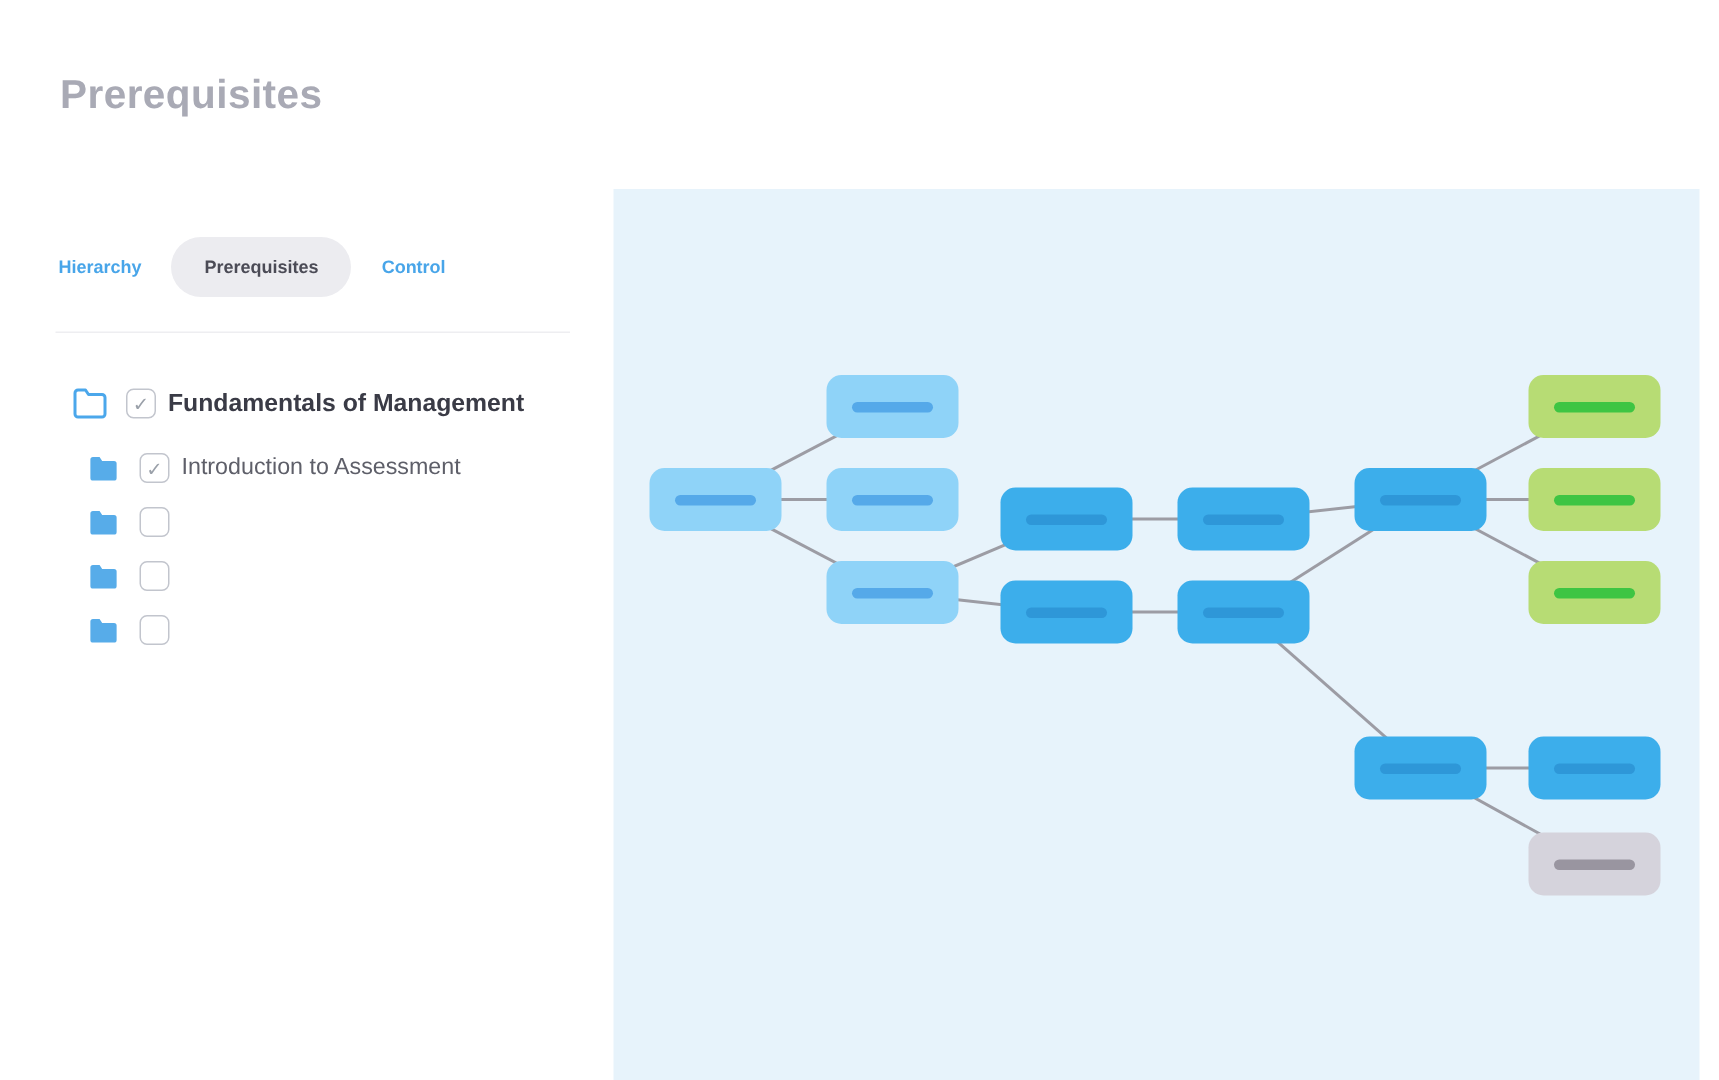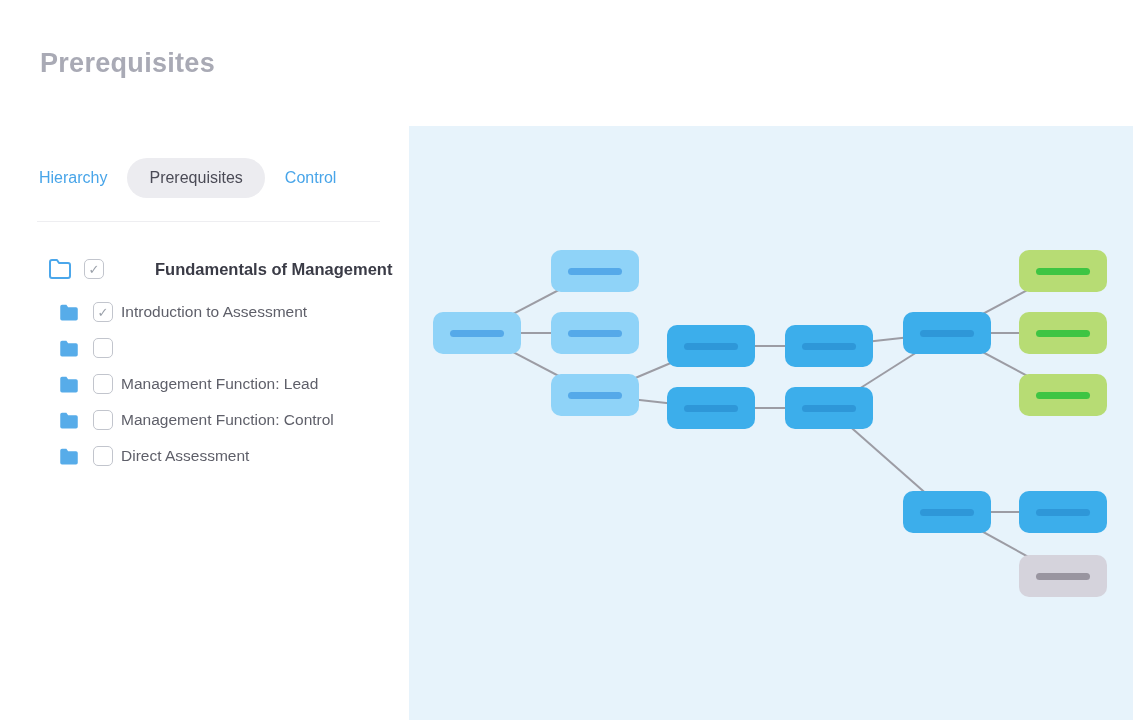--- a/index.html
+++ b/index.html
@@ -19,21 +19,21 @@
   }
 
   .tabs {
     position: absolute; left: 37px; top: 158px;
     height: 40px;
     display: flex; align-items: center; gap: 18px;
   }
   .tab {
     border: none; background: transparent;
     font-family: "Liberation Sans", sans-serif;
-    font-size: 16px; font-weight: 400;
+    font-size: 12px; font-weight: 700;
     padding: 0 2px; cursor: pointer;
     line-height: 40px; height: 40px;
   }
   .tab.active {
     border-radius: 20px;
     padding: 0 22px;
   }
 
   .divider {
     position: absolute; left: 37px; top: 221px;
@@ -84,21 +84,21 @@
   <div class="divider" style="background: rgb(238, 238, 241);"></div>
 
   <div class="tree" id="tree">
       <div class="tree-row root">
         <span class="folder">
           <svg width="28" height="24" viewBox="0 0 24 24" fill="none" stroke="#4ba7eb" stroke-width="2" stroke-linejoin="round" stroke-linecap="round">
             <path d="M22 19a2 2 0 0 1-2 2H4a2 2 0 0 1-2-2V5a2 2 0 0 1 2-2h5l2 3h9a2 2 0 0 1 2 2z"></path>
           </svg>
         </span>
         <span class="checkbox" style="border-color: rgb(194, 197, 205); color: rgb(154, 160, 169);">✓</span>
-        <span class="label" style="color: rgb(58, 59, 70); margin-left: 43px;">Fundamentals of Management</span>
+        <span class="label" style="color: rgb(58, 59, 70);">Fundamentals of Management</span>
       </div>
       <div class="tree-row">
         <span class="folder">
           <svg width="24" height="21" viewBox="0 0 24 24" fill="#57ace9">
             <path d="M22 19a2 2 0 0 1-2 2H4a2 2 0 0 1-2-2V5a2 2 0 0 1 2-2h5l2 3h9a2 2 0 0 1 2 2z"></path>
           </svg>
         </span>
         <span class="checkbox" style="border-color: rgb(194, 197, 205); color: rgb(154, 160, 169);">✓</span>
         <span class="label" style="color: rgb(94, 95, 105);">Introduction to Assessment</span>
       </div>
@@ -110,39 +110,28 @@
         </span>
         <span class="checkbox" style="border-color: rgb(194, 197, 205);"></span>
       </div>
       <div class="tree-row">
         <span class="folder">
           <svg width="24" height="21" viewBox="0 0 24 24" fill="#57ace9">
             <path d="M22 19a2 2 0 0 1-2 2H4a2 2 0 0 1-2-2V5a2 2 0 0 1 2-2h5l2 3h9a2 2 0 0 1 2 2z"></path>
           </svg>
         </span>
         <span class="checkbox" style="border-color: rgb(194, 197, 205);"></span>
-        <span class="label" style="color: rgb(94, 95, 105);">Management Function: Lead</span>
       </div>
       <div class="tree-row">
         <span class="folder">
           <svg width="24" height="21" viewBox="0 0 24 24" fill="#57ace9">
             <path d="M22 19a2 2 0 0 1-2 2H4a2 2 0 0 1-2-2V5a2 2 0 0 1 2-2h5l2 3h9a2 2 0 0 1 2 2z"></path>
           </svg>
         </span>
         <span class="checkbox" style="border-color: rgb(194, 197, 205);"></span>
-        <span class="label" style="color: rgb(94, 95, 105);">Management Function: Control</span>
-      </div>
-      <div class="tree-row">
-        <span class="folder">
-          <svg width="24" height="21" viewBox="0 0 24 24" fill="#57ace9">
-            <path d="M22 19a2 2 0 0 1-2 2H4a2 2 0 0 1-2-2V5a2 2 0 0 1 2-2h5l2 3h9a2 2 0 0 1 2 2z"></path>
-          </svg>
-        </span>
-        <span class="checkbox" style="border-color: rgb(194, 197, 205);"></span>
-        <span class="label" style="color: rgb(94, 95, 105);">Direct Assessment</span>
       </div>
     </div>
 
   <div class="graph-panel" id="graph-panel" style="background: rgb(231, 243, 251);">
     <svg class="edges" id="edges" width="724" height="594">
         <line x1="68" y1="207" x2="186" y2="145" stroke="#9c9ca4" stroke-width="2"></line>
         <line x1="68" y1="207" x2="186" y2="207" stroke="#9c9ca4" stroke-width="2"></line>
         <line x1="68" y1="207" x2="186" y2="269" stroke="#9c9ca4" stroke-width="2"></line>
         <line x1="186" y1="269" x2="302" y2="220" stroke="#9c9ca4" stroke-width="2"></line>
         <line x1="186" y1="269" x2="302" y2="282" stroke="#9c9ca4" stroke-width="2"></line>

